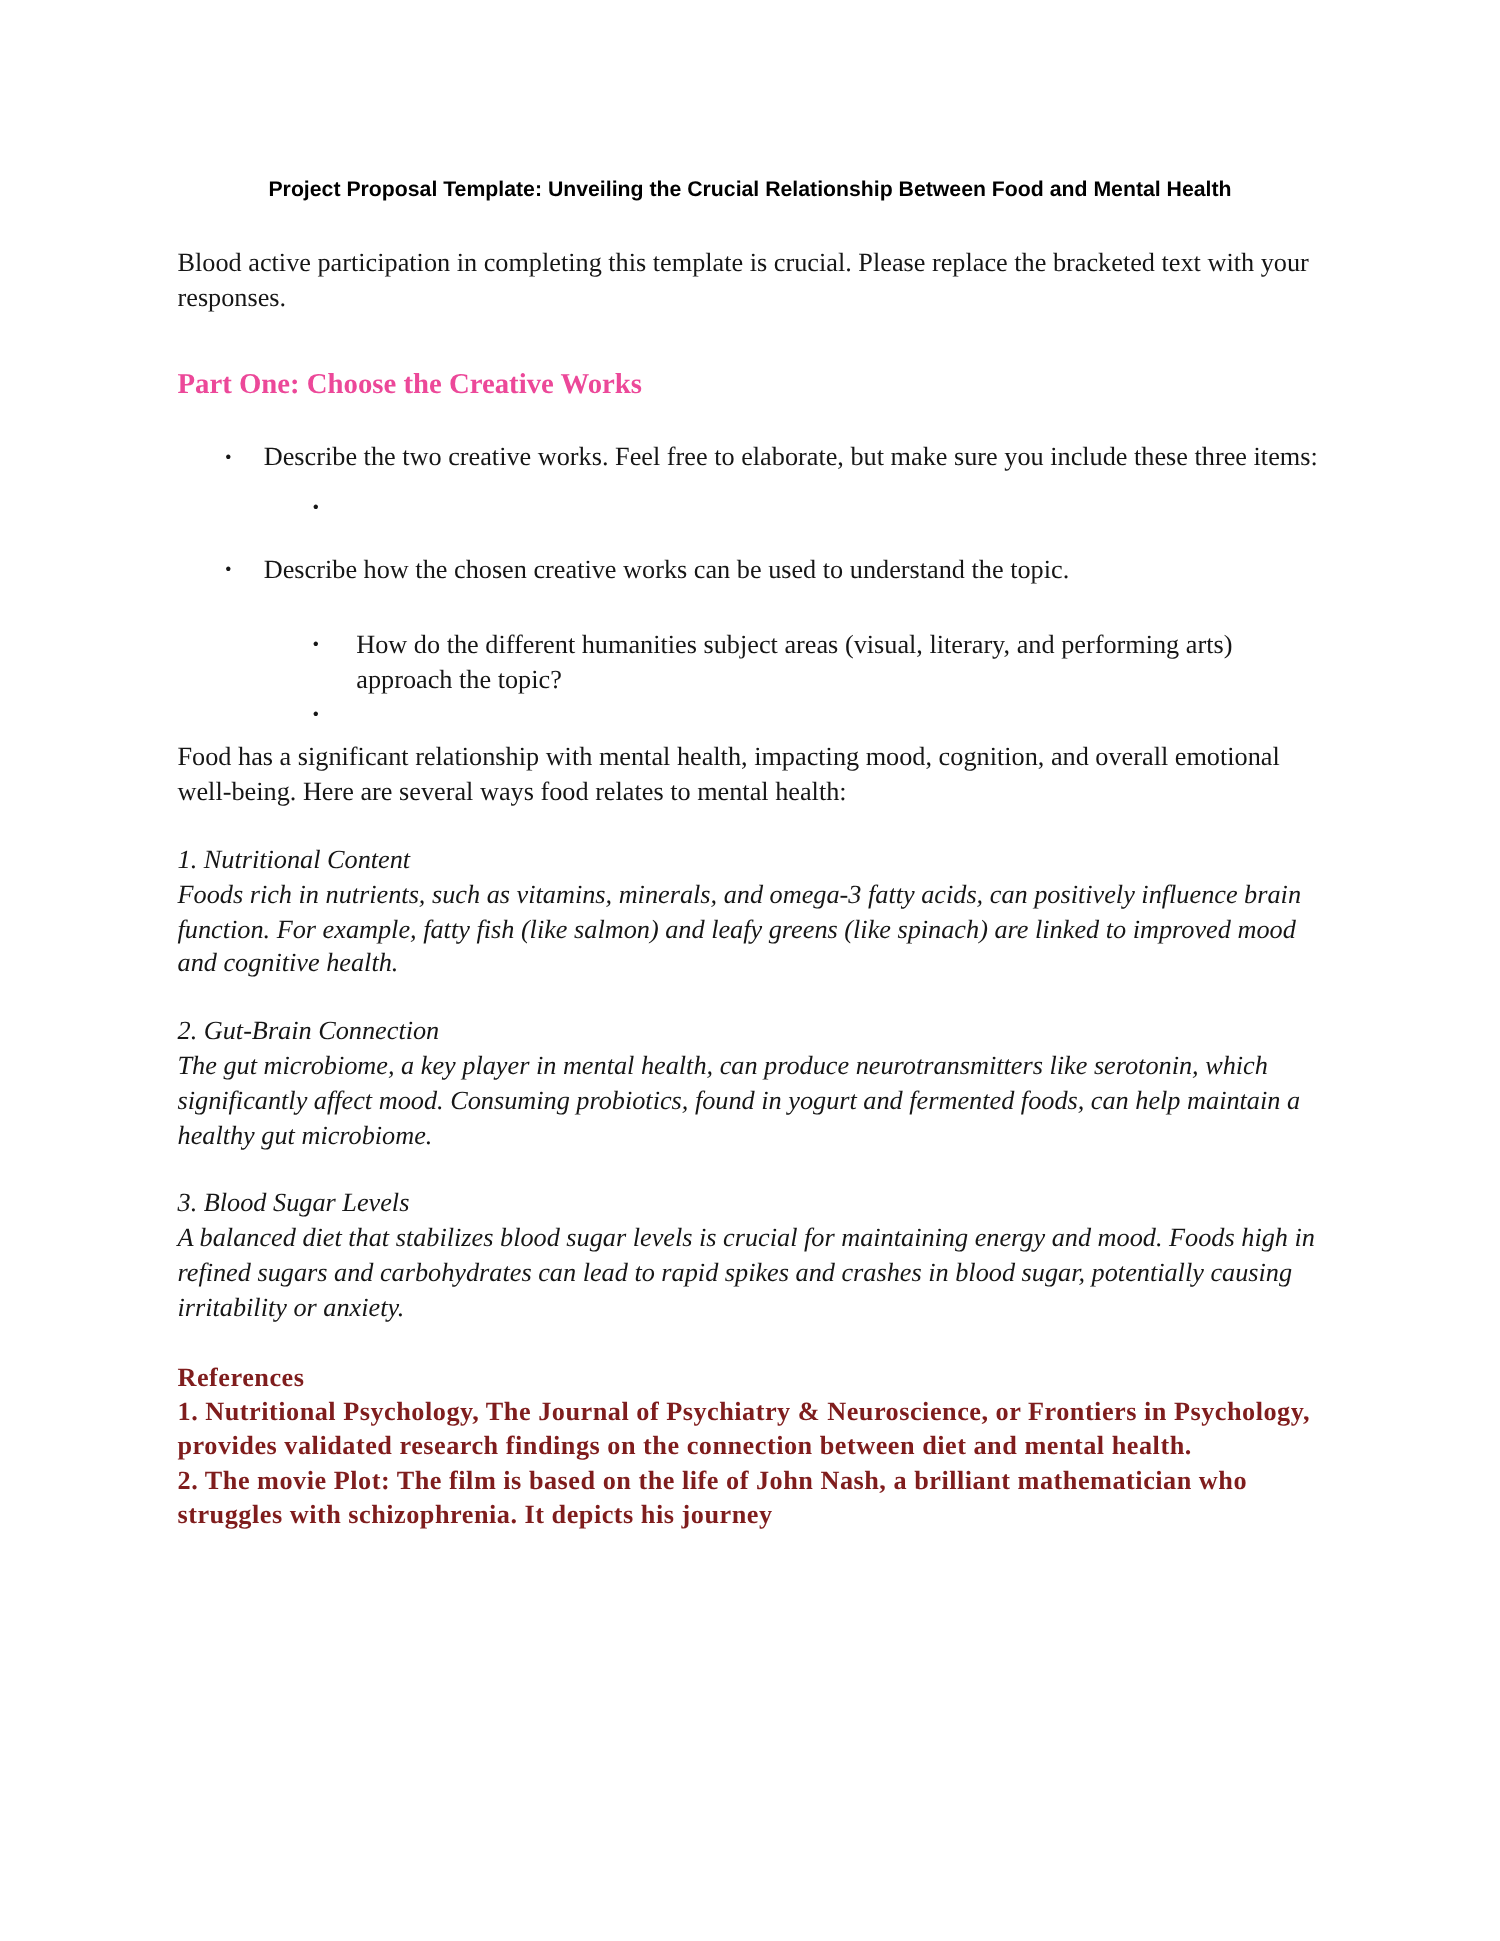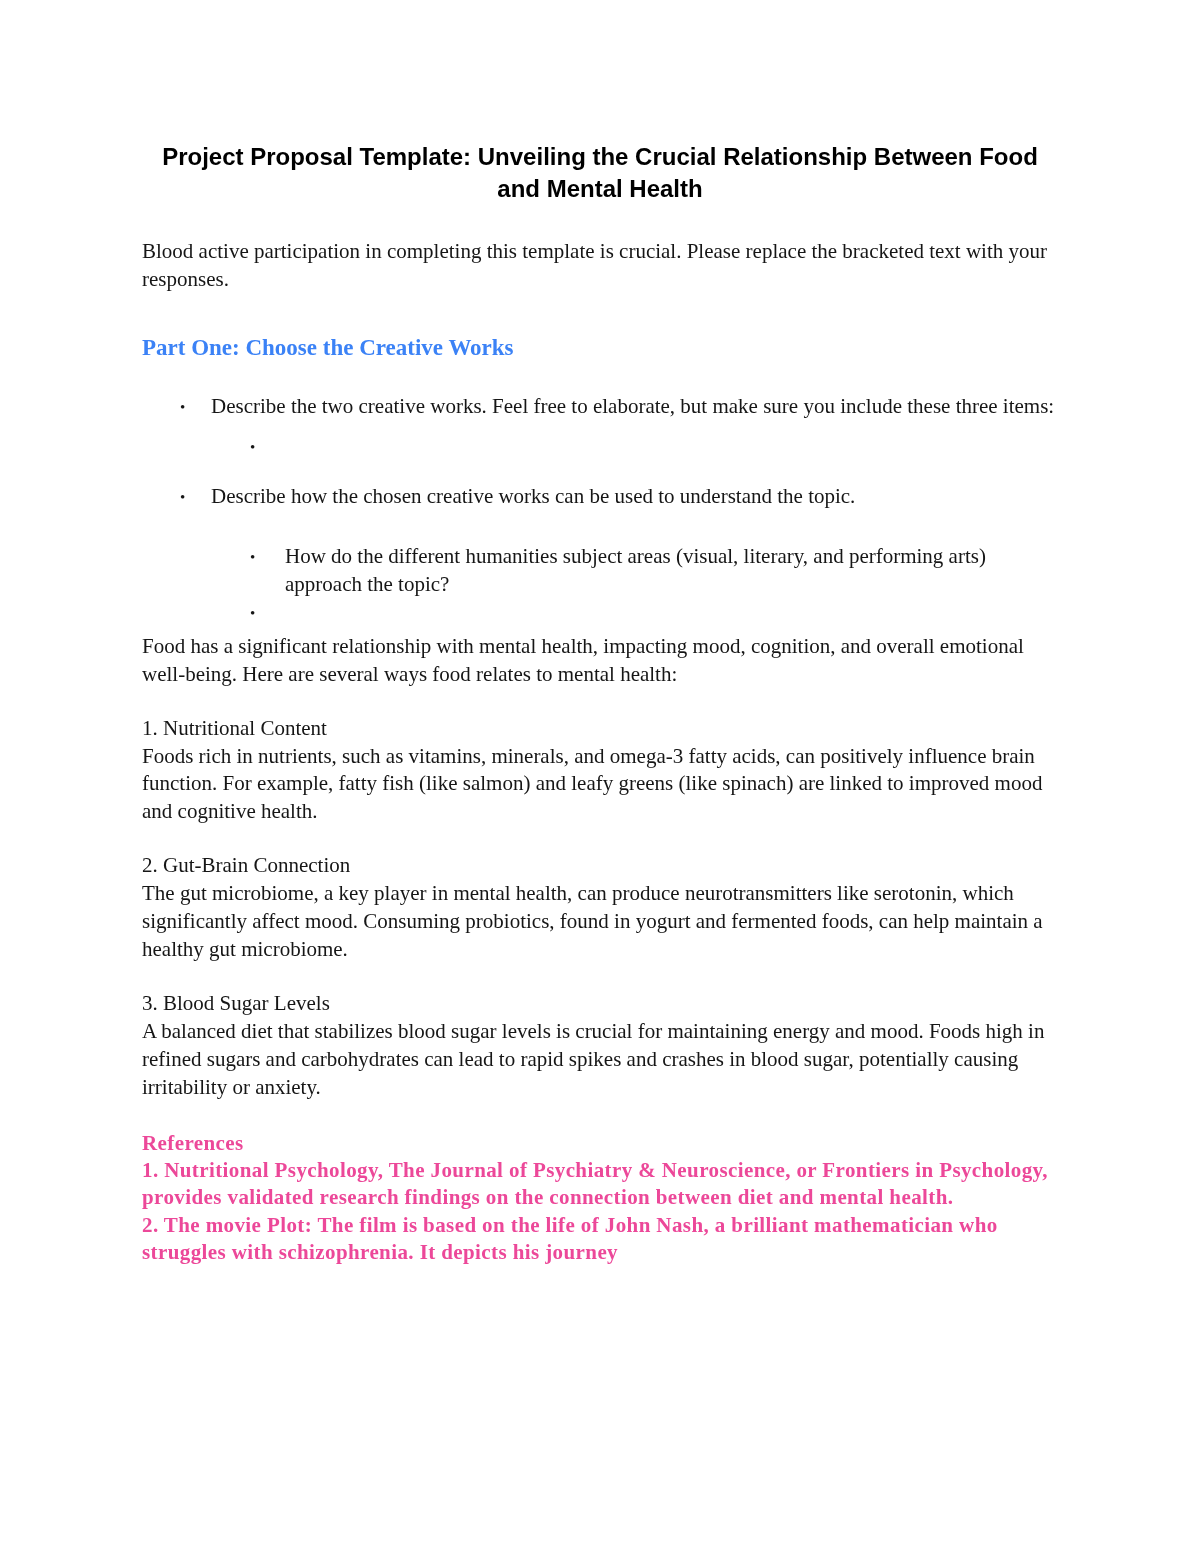--- a/index.html
+++ b/index.html
@@ -12,40 +12,40 @@
     font-family: "Liberation Serif", serif;
   }
   .page {
     width: 1200px;
     min-height: 1553px;
     padding: 141px 142px 60px 142px;
     background: #ffffff;
   }
   .doc-title {
     font-family: "Liberation Sans", sans-serif;
-    font-size: 24px;
+    font-size: 17px;
     font-weight: 700;
     color: #000000;
     text-align: center;
     line-height: 1.32;
     margin: 0 auto 34px auto;
     max-width: 900px;
   }
   .para {
     font-size: 21px;
     line-height: 1.33;
     margin: 0;
   }
   .intro { margin-bottom: 40px; }
   .section-heading {
     font-size: 23px;
     font-weight: 700;
     line-height: 1.25;
     margin: 0 0 30px 0;
-    color: #3b82f6;
+    color: #ec4899;
   }
   .bullet {
     display: flex;
     font-size: 21px;
     line-height: 1.33;
   }
   .bullet .marker {
     flex: 0 0 auto;
     font-size: 15px;
     line-height: 28px;
@@ -62,28 +62,29 @@
   .hang-indent {
     text-indent: 143px;
     margin: 0 0 42px 0;
   }
   .empty-bullet { margin-bottom: 6px; }
   .food-para { margin-bottom: 17px; }
   .numbered-section { margin-top: 26px; }
   .sec-heading, .sec-body {
     font-size: 21px;
     line-height: 1.33;
+    font-style: italic;
   }
   .references { margin-top: 28px; }
   .references > div {
     font-size: 21px;
     line-height: 1.3;
     font-weight: 700;
     letter-spacing: 0.4px;
-    color: #ec4899;
+    color: #7f1d1d;
   }
 </style>
 </head>
 <body>
 
 <div class="page">
 
   <h1 class="doc-title">Project Proposal Template: Unveiling the Crucial Relationship Between Food and Mental Health</h1>
 
   <p class="para intro">Blood active participation in completing this template is crucial. Please replace the bracketed text with your responses.</p>

